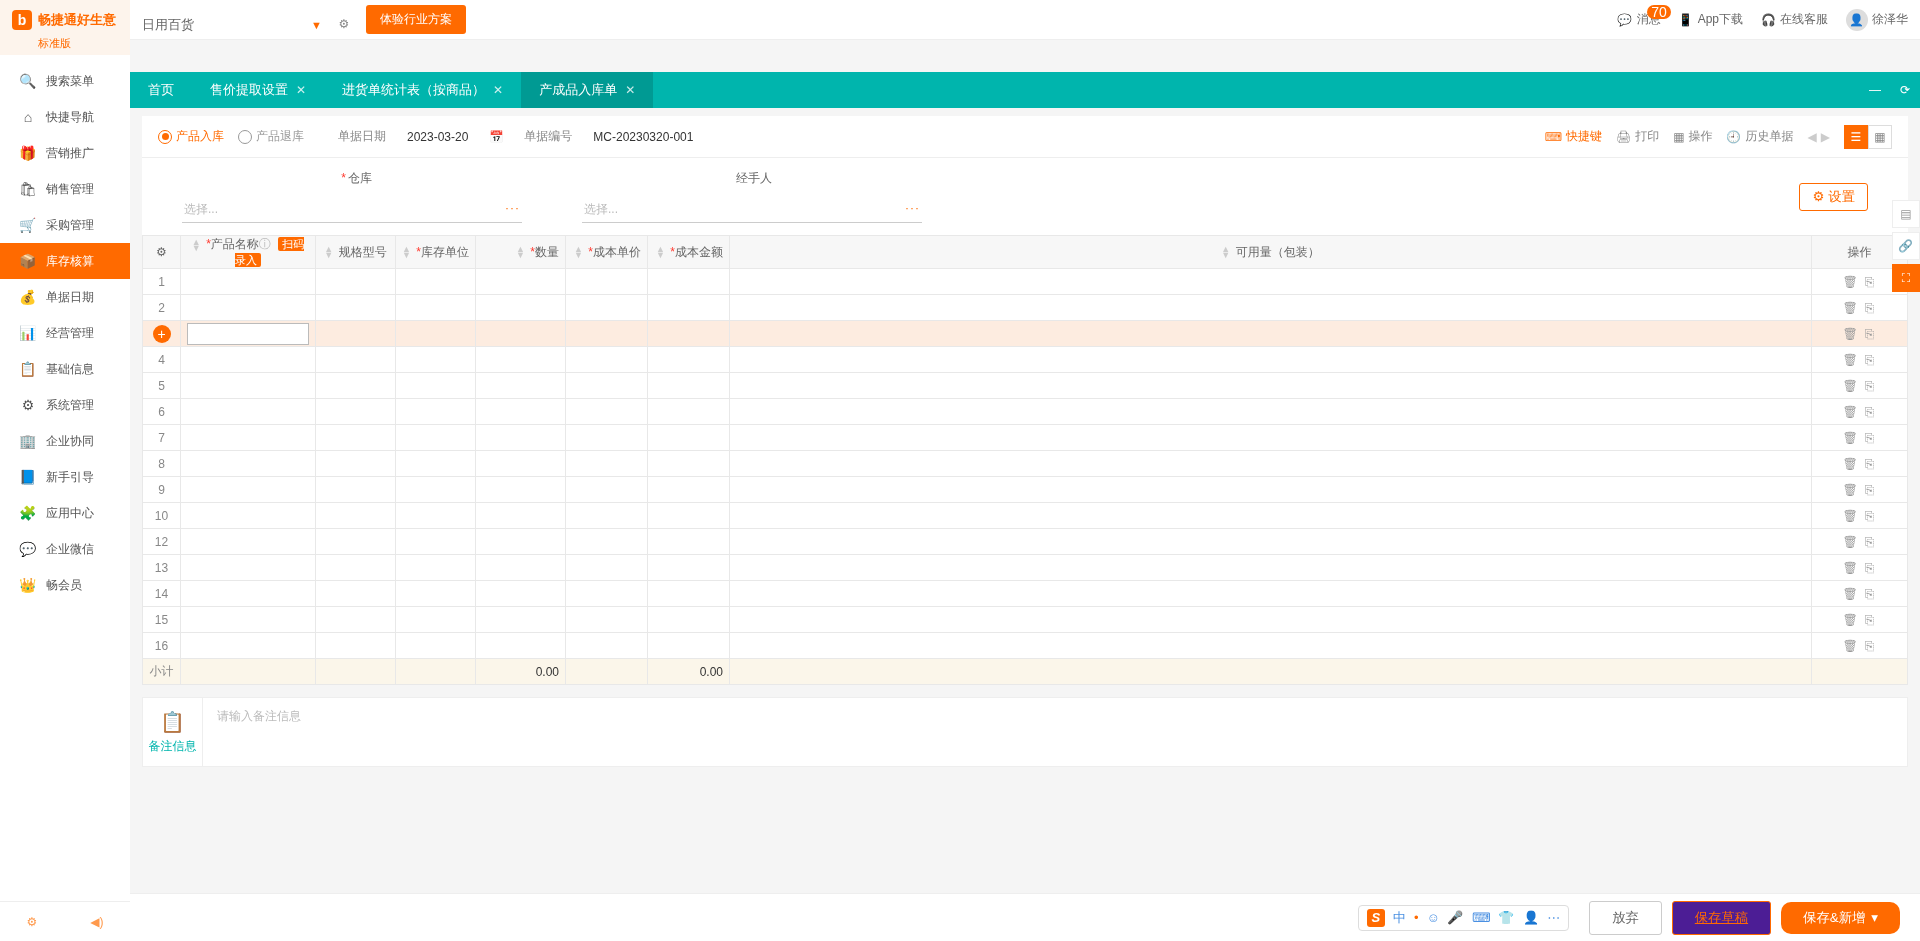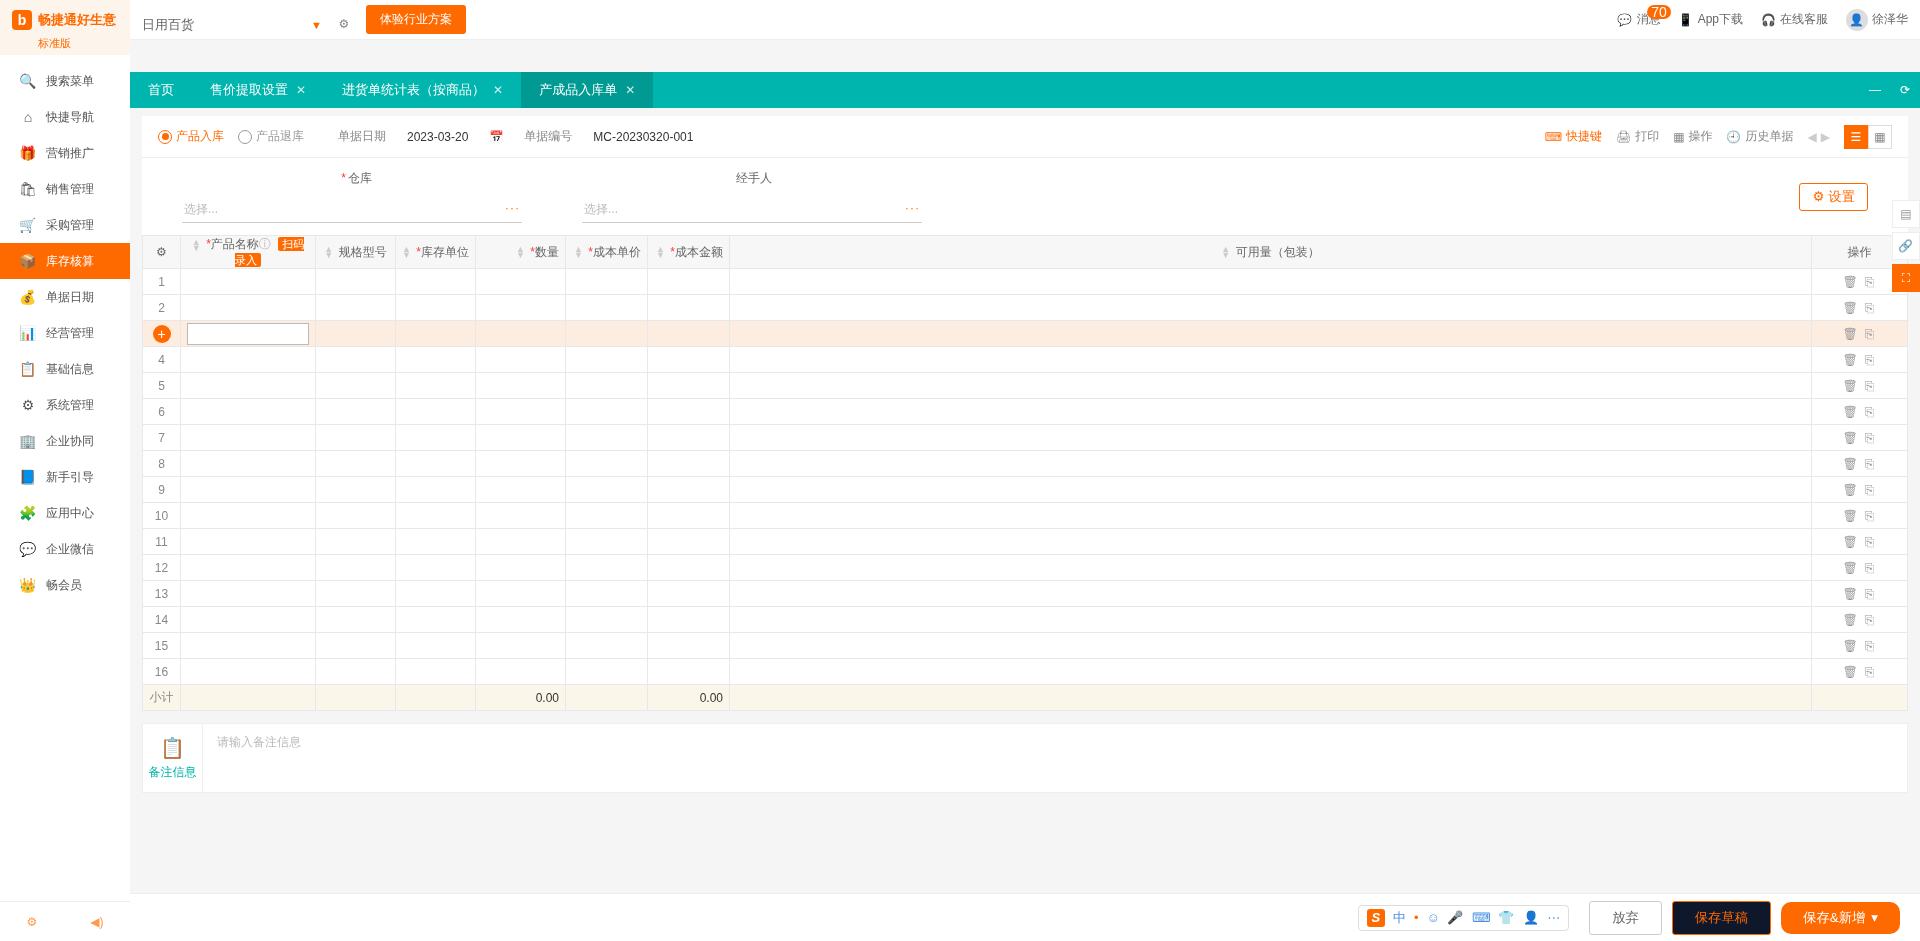--- a/index.html
+++ b/index.html
@@ -97,21 +97,21 @@
 .remarks { background: #fff; margin: 12px 12px 0 12px; display: flex; min-height: 70px; border: 1px solid #eee; }
 .remarks-label { width: 60px; display: flex; flex-direction: column; align-items: center; justify-content: center; gap: 4px; color: #00b5ad; border-right: 1px solid #eee; }
 .remarks-label .ricon { font-size: 20px; }
 .remarks-input { flex: 1; padding: 10px 14px; color: #bbb; }
 
 
 .footer { position: absolute; bottom: 0; left: 0; right: 0; height: 48px; background: #fff; border-top: 1px solid #eee; display: flex; align-items: center; justify-content: flex-end; padding: 0 20px; gap: 10px; }
 .footer .ime-bar { display: flex; align-items: center; gap: 8px; background: #fff; border: 1px solid #ddd; padding: 3px 8px; border-radius: 4px; margin-right: 10px; color: #4a90e2; font-size: 13px; }
 .footer .ime-bar .s-logo { background: #ff6a00; color: #fff; width: 18px; height: 18px; border-radius: 3px; display: flex; align-items: center; justify-content: center; font-style: italic; font-weight: bold; }
 .btn-ghost { border: 1px solid #ccc; background: #fff; color: #666; padding: 7px 22px; border-radius: 3px; cursor: pointer; text-align: center; }
-.btn-outline-orange { border: 1px solid #ff6a00; background: #0f172a; color: #ff6a00; padding: 7px 22px; border-radius: 3px; cursor: pointer; }
+.btn-outline-orange { border: 1px solid #ff6a00; background: #4c1d95; color: #ff6a00; padding: 7px 22px; border-radius: 3px; cursor: pointer; text-decoration: underline; }
 .btn-orange { border: none; background: #ff6a00; color: #fff; padding: 7px 22px; border-radius: 10px; cursor: pointer; display: flex; align-items: center; gap: 6px; }
 
 
 .right-rail { position: absolute; right: 0; top: 200px; width: 28px; display: flex; flex-direction: column; gap: 4px; }
 .right-rail > div { width: 28px; height: 28px; background: #fff; border: 1px solid #eee; display: flex; align-items: center; justify-content: center; color: #999; cursor: pointer; }
 .right-rail > div.active { background: #ff6a00; color: #fff; border-color: #ff6a00; }
 </style>
 </head>
 <body>
 
@@ -467,31 +467,20 @@
               <td></td>
               <td></td>
               <td></td>
               <td></td>
               <td></td>
               <td></td>
               <td class="col-ops"><span class="op-icon">🗑</span><span class="op-icon">⎘</span></td>
             </tr>
             <tr>
               <td class="col-num">10</td>
-              <td class="col-prod"></td>
-              <td></td>
-              <td></td>
-              <td></td>
-              <td></td>
-              <td></td>
-              <td></td>
-              <td class="col-ops"><span class="op-icon">🗑</span><span class="op-icon">⎘</span></td>
-            </tr>
-            <tr>
-              <td class="col-num">11</td>
               <td class="col-prod"></td>
               <td></td>
               <td></td>
               <td></td>
               <td></td>
               <td></td>
               <td></td>
               <td class="col-ops"><span class="op-icon">🗑</span><span class="op-icon">⎘</span></td>
             </tr>
             <tr>

